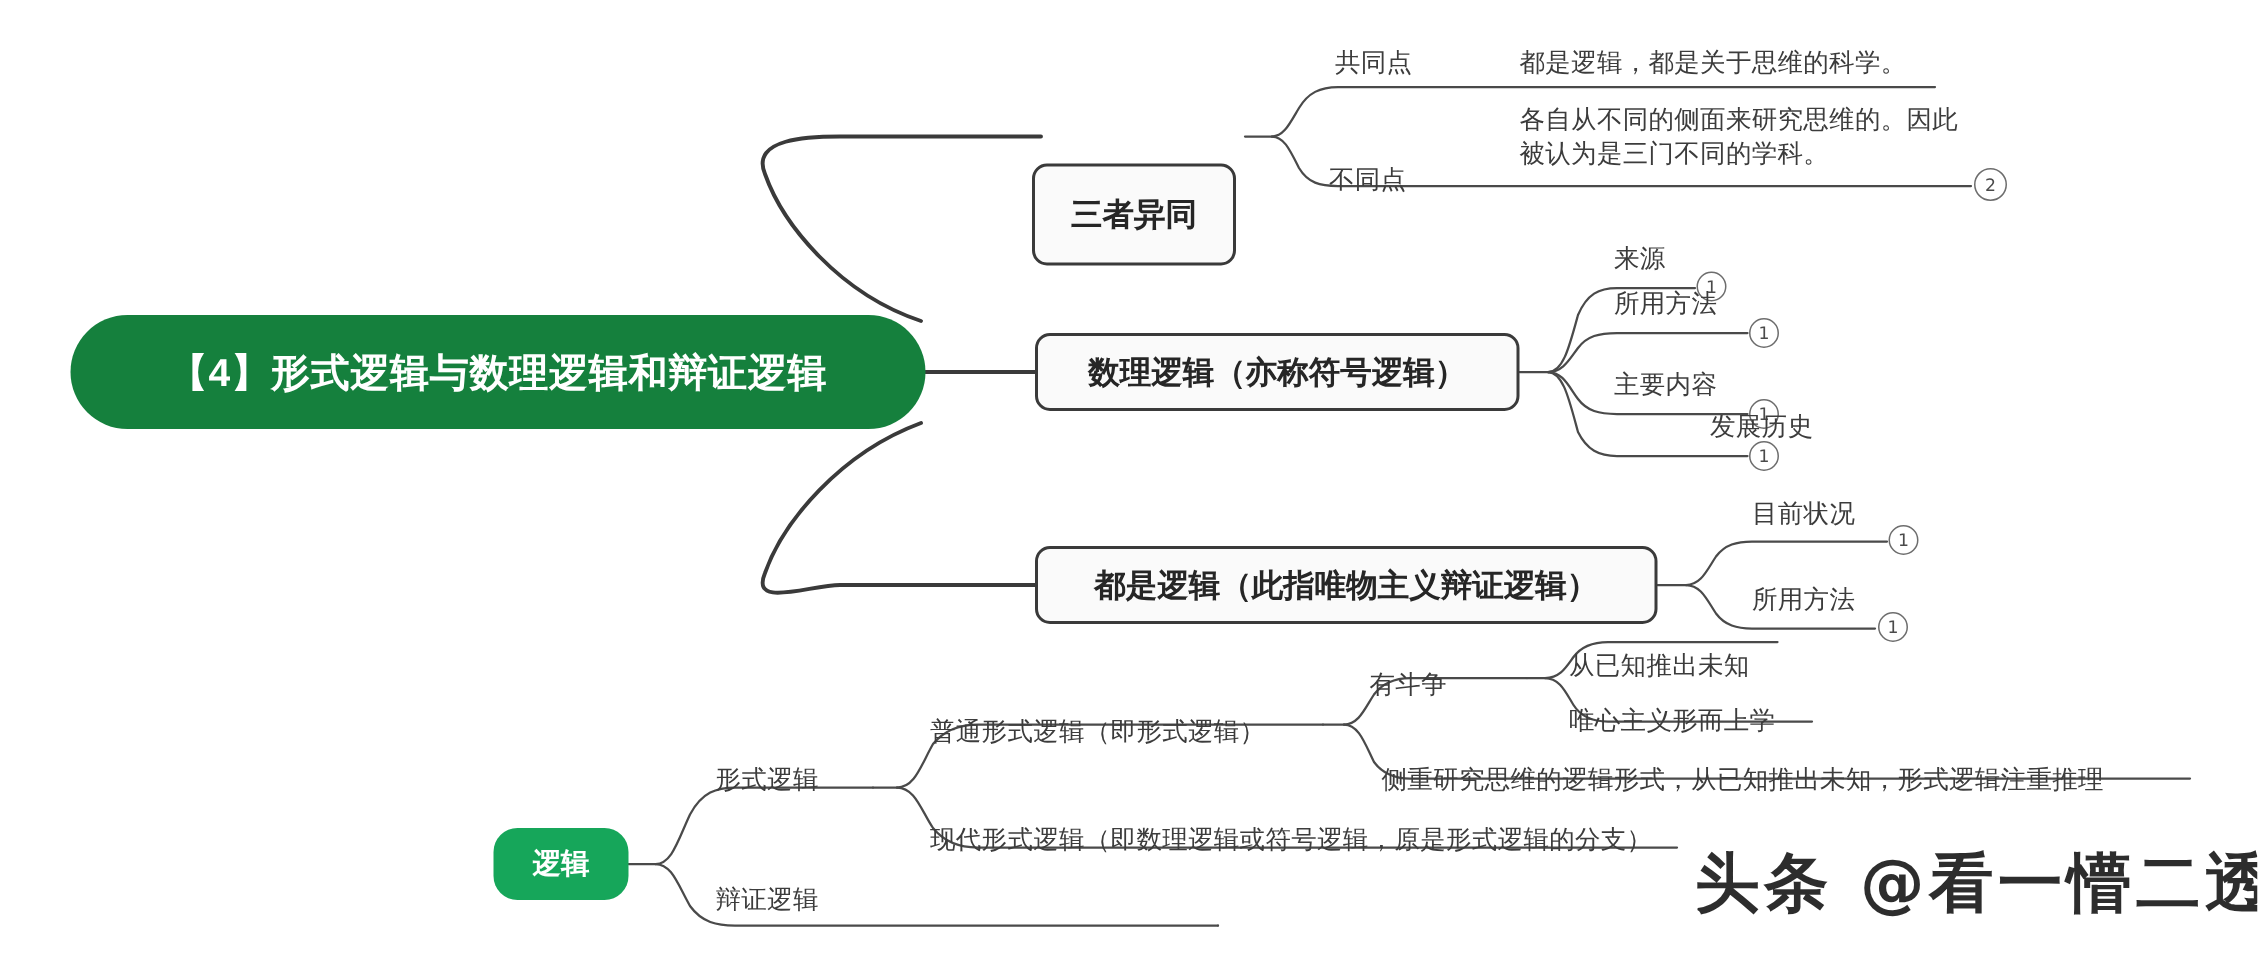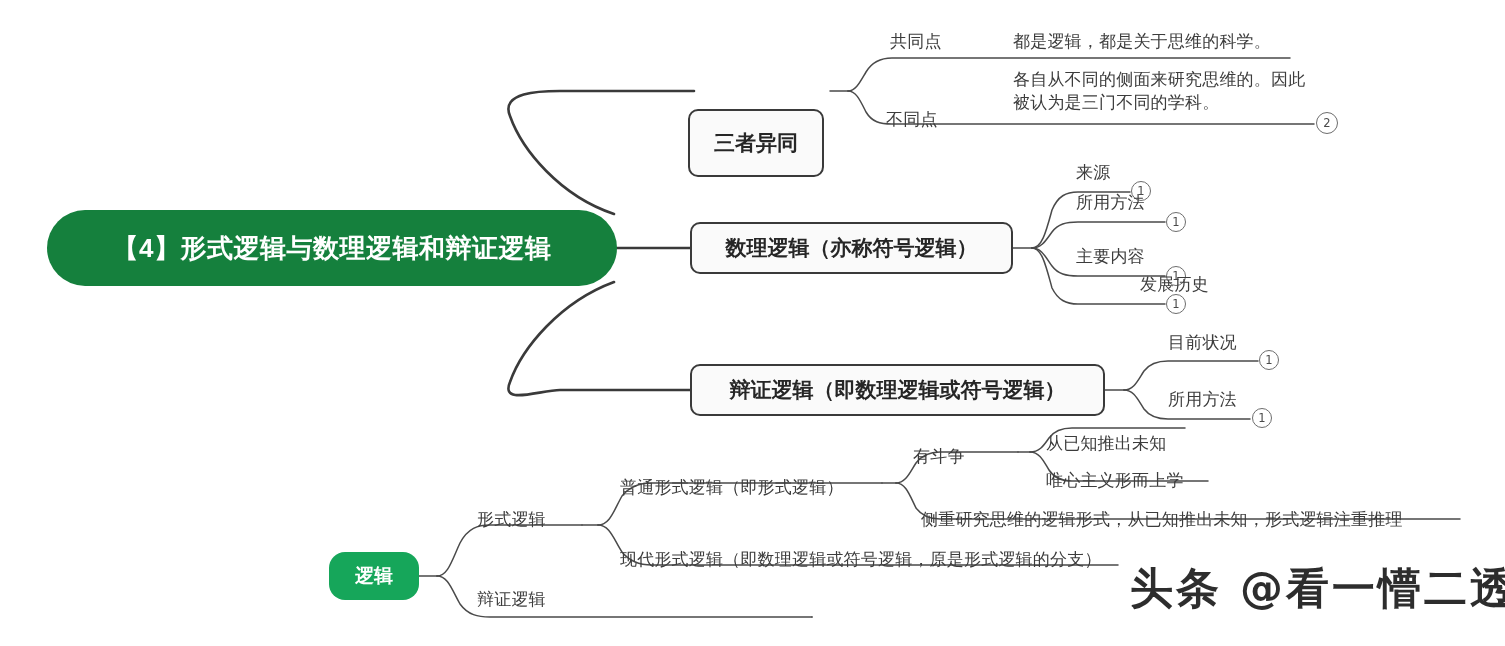--- a/index.html
+++ b/index.html
@@ -190,21 +190,21 @@
   <div class="leaf" style="left:1076px; top:191px;">所用方法</div>
   <div class="badge" style="left:1166px; top:212px; width:20px; height:20px;">1</div>
 
   <div class="leaf" style="left:1076px; top:245px;">主要内容</div>
   <div class="badge" style="left:1166px; top:266px; width:20px; height:20px;">1</div>
 
   <div class="leaf" style="left:1140px; top:273px;">发展历史</div>
   <div class="badge" style="left:1166px; top:294px; width:20px; height:20px;">1</div>
 
   <div class="node box-node" style="left:690px; top:364px; width:415px; height:52px;">
-    <span>辩证逻辑（即数理逻辑或符号逻辑）</span>
+    <span>都是逻辑（此指唯物主义辩证逻辑）</span>
   </div>
 
   <div class="leaf" style="left:1168px; top:331px;">目前状况</div>
   <div class="badge" style="left:1259px; top:350px; width:20px; height:20px;">1</div>
 
   <div class="leaf" style="left:1168px; top:388px;">所用方法</div>
   <div class="badge" style="left:1252px; top:408px; width:20px; height:20px;">1</div>
 
   <div class="node mini-green" style="left:329px; top:552px; width:90px; height:48px;">
     <span>逻辑</span>

